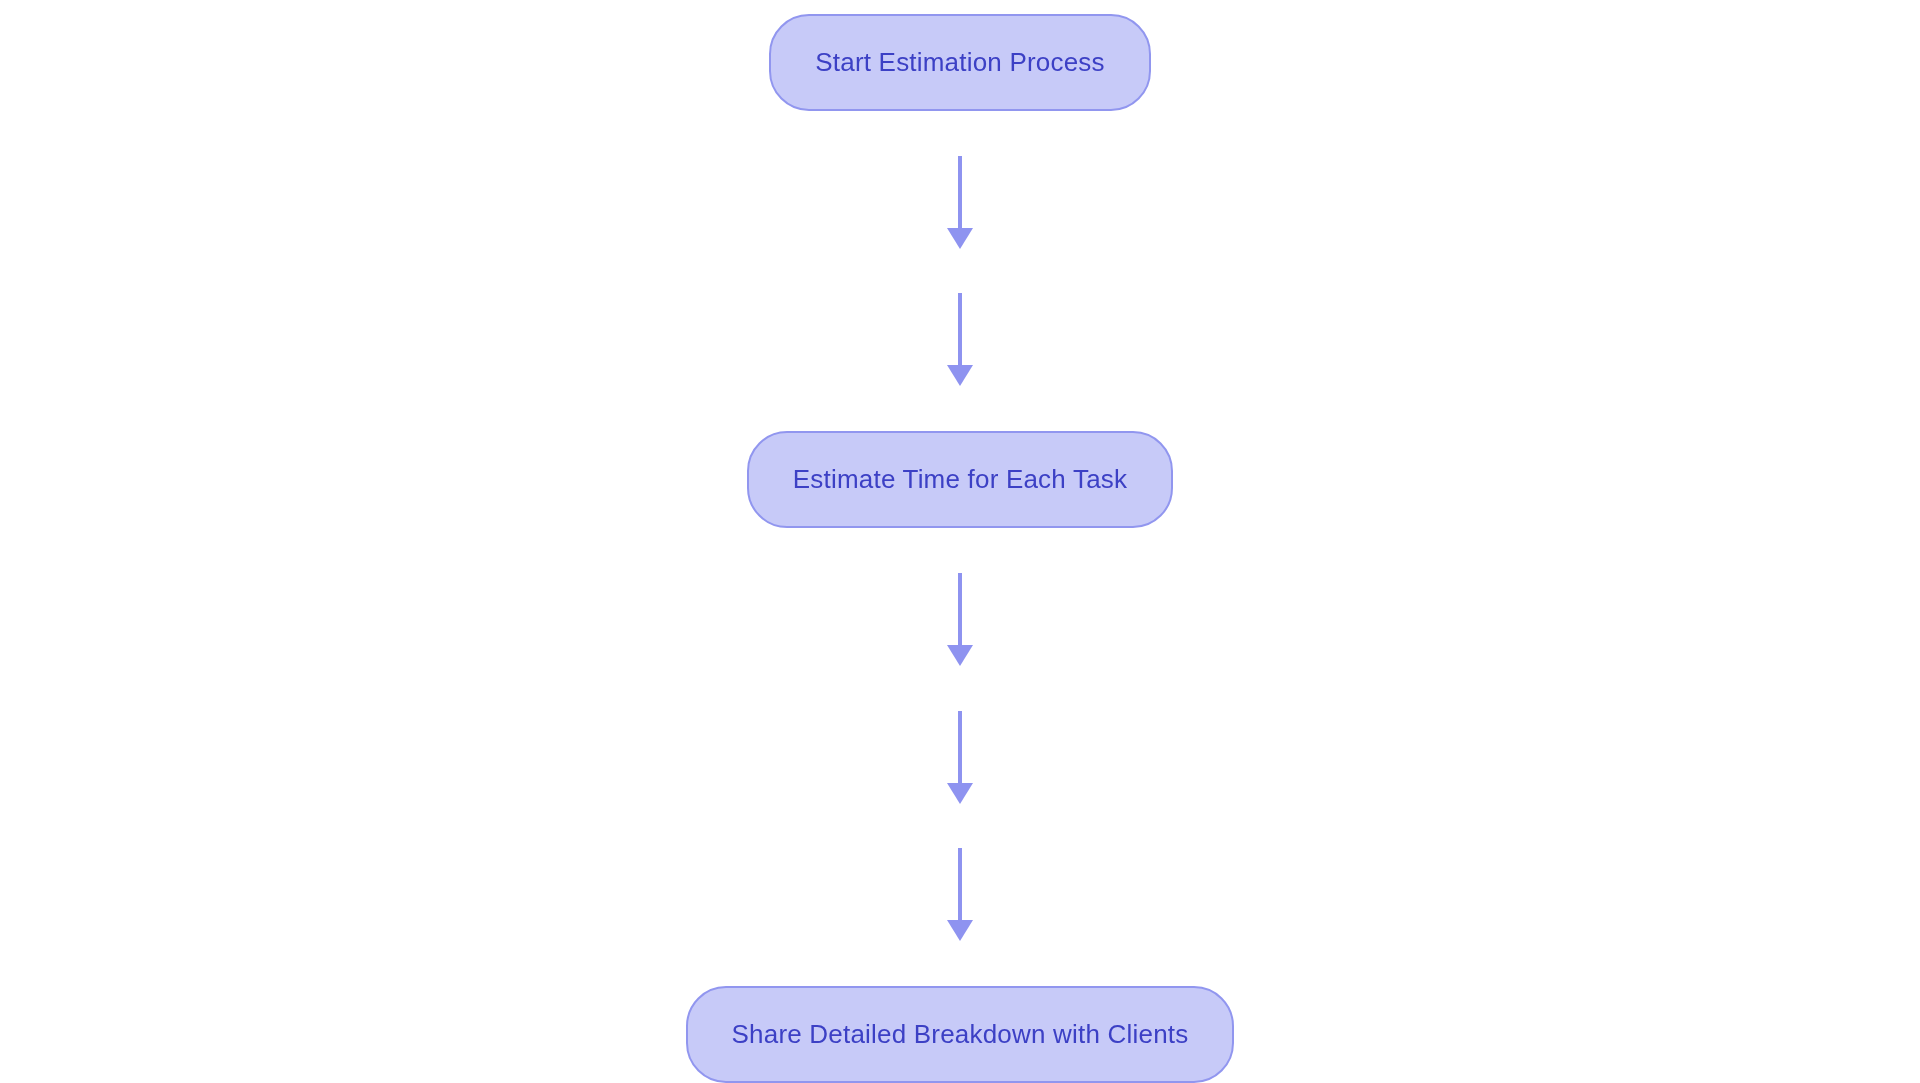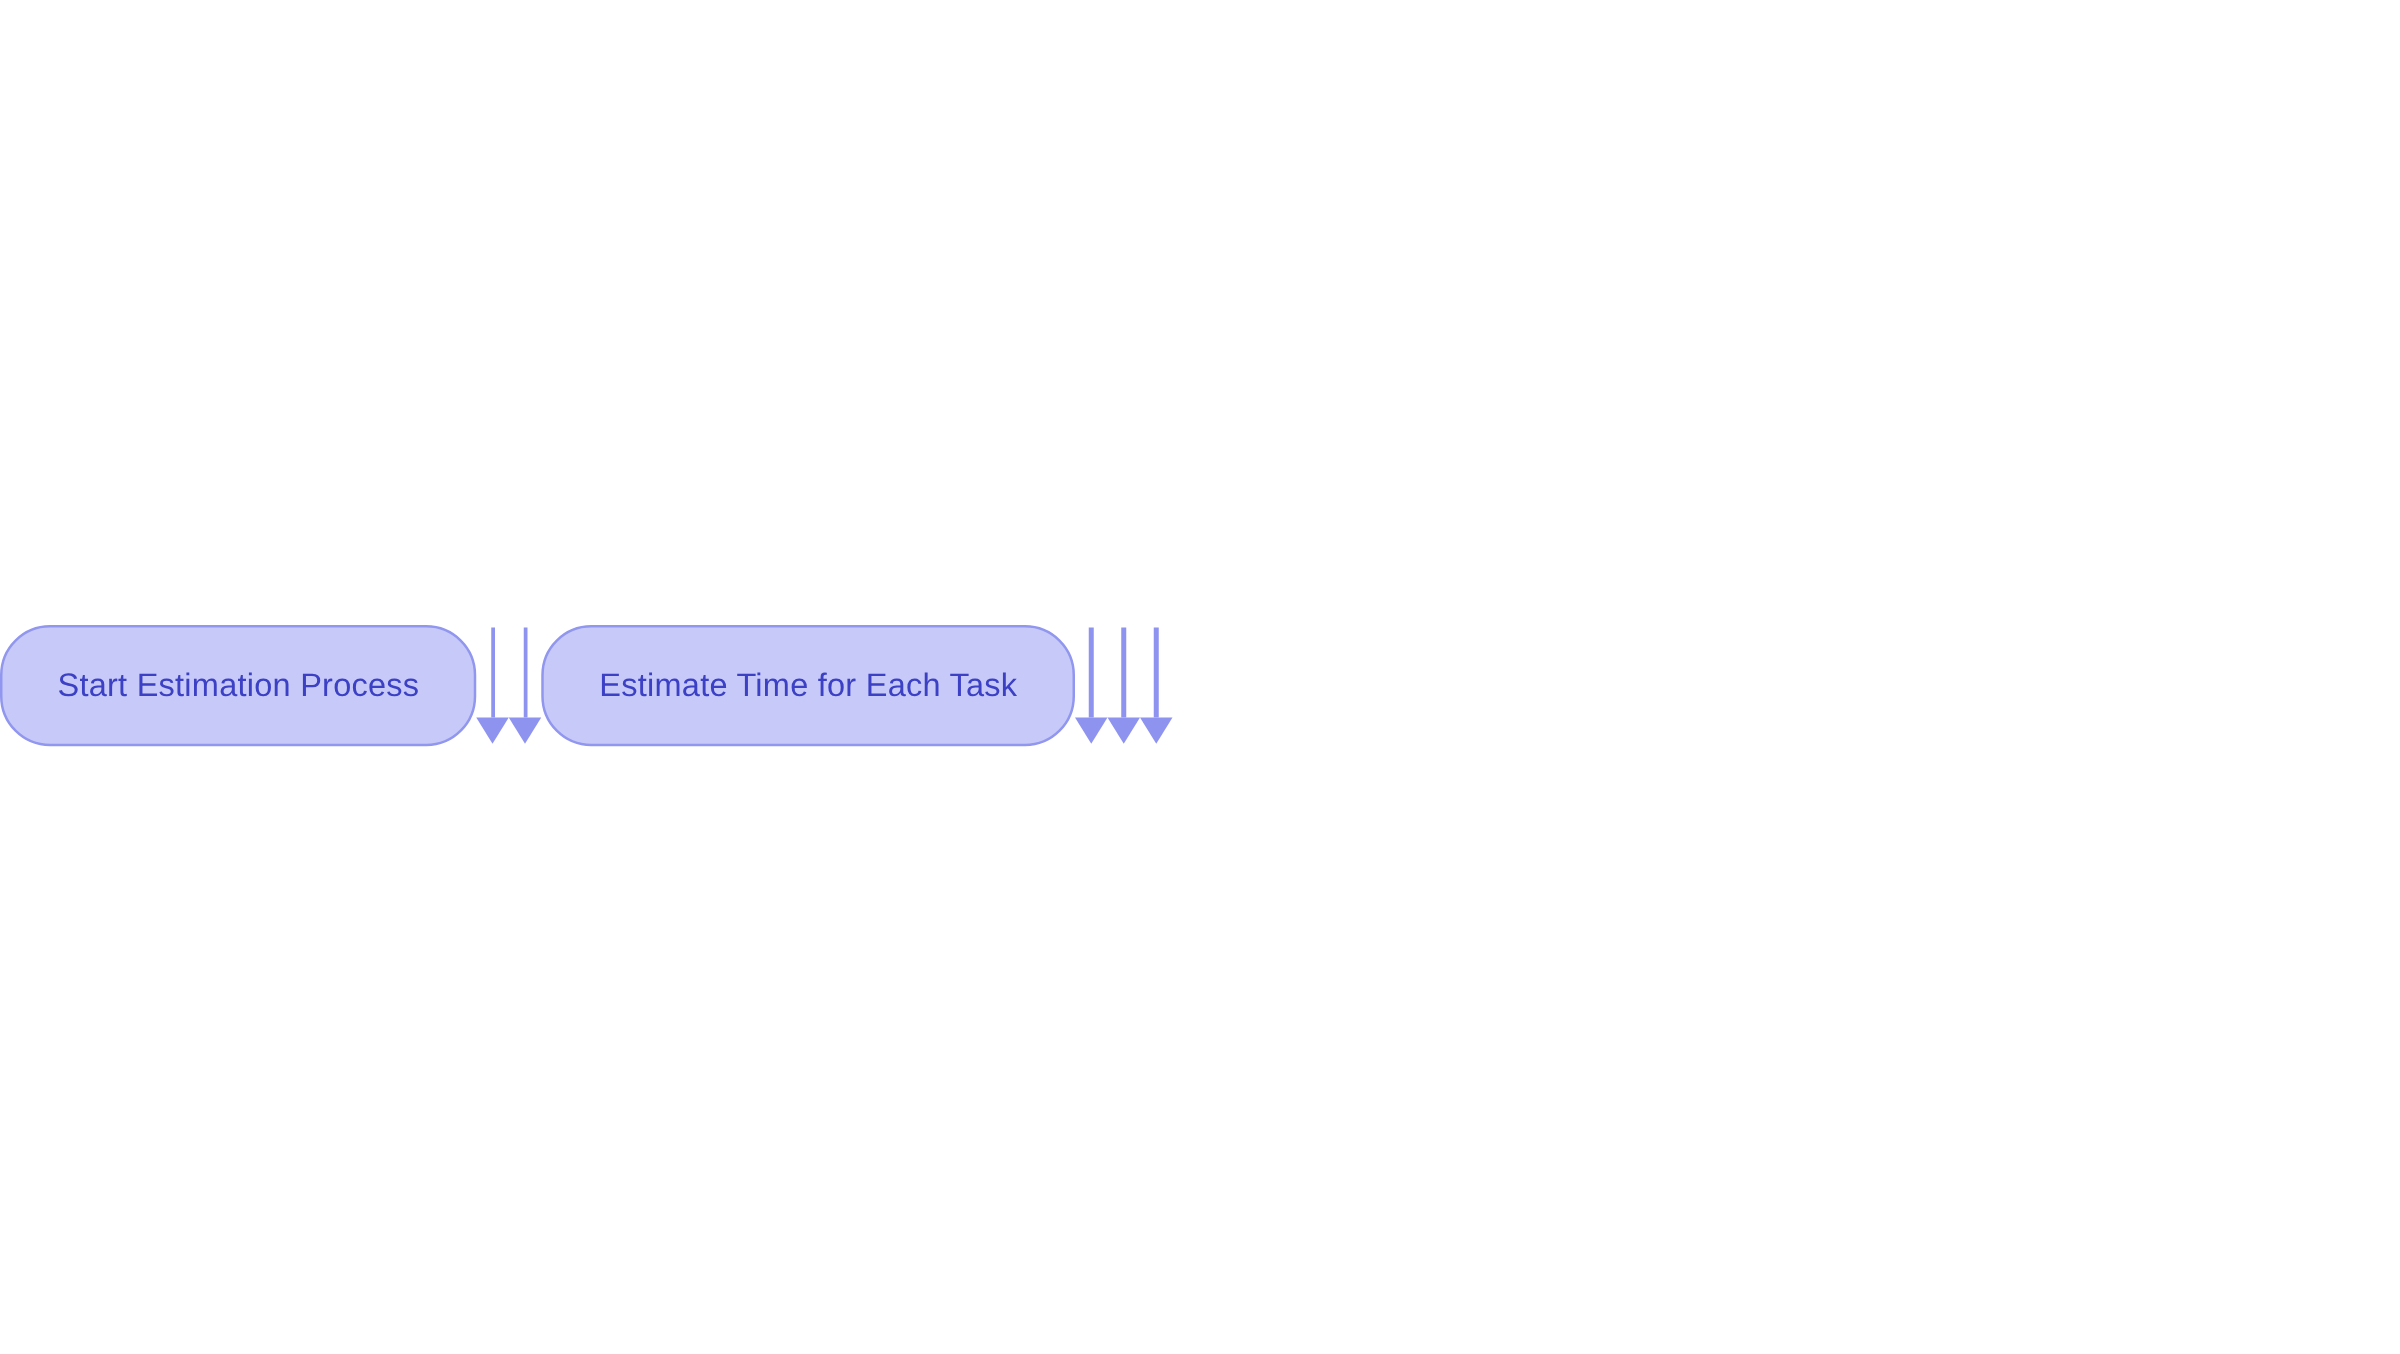--- a/index.html
+++ b/index.html
@@ -14,23 +14,24 @@
     width: 1920px;
     height: 1083px;
     background: var(--bg);
     font-family: "Liberation Sans", sans-serif;
     overflow: hidden;
   }
   .canvas {
     width: 1920px;
     height: 1083px;
     display: flex;
-    flex-direction: row;
+    flex-direction: column;
     align-items: center;
     padding-top: 14px;
+    justify-content: space-between;
   }
   .node {
     height: 97px;
     min-width: 360px;
     padding: 0 44px;
     display: flex;
     align-items: center;
     justify-content: center;
     background: var(--fill);
     border: 2.5px solid var(--border);
@@ -91,14 +92,15 @@
     <div class="line"></div>
     <div class="head"></div>
   </div>
 
 
   <div class="connector">
     <div class="line"></div>
     <div class="head"></div>
   </div>
 
+  <div class="node">Share Detailed Breakdown with Clients</div>
 
 </div>
 
 </body></html>

